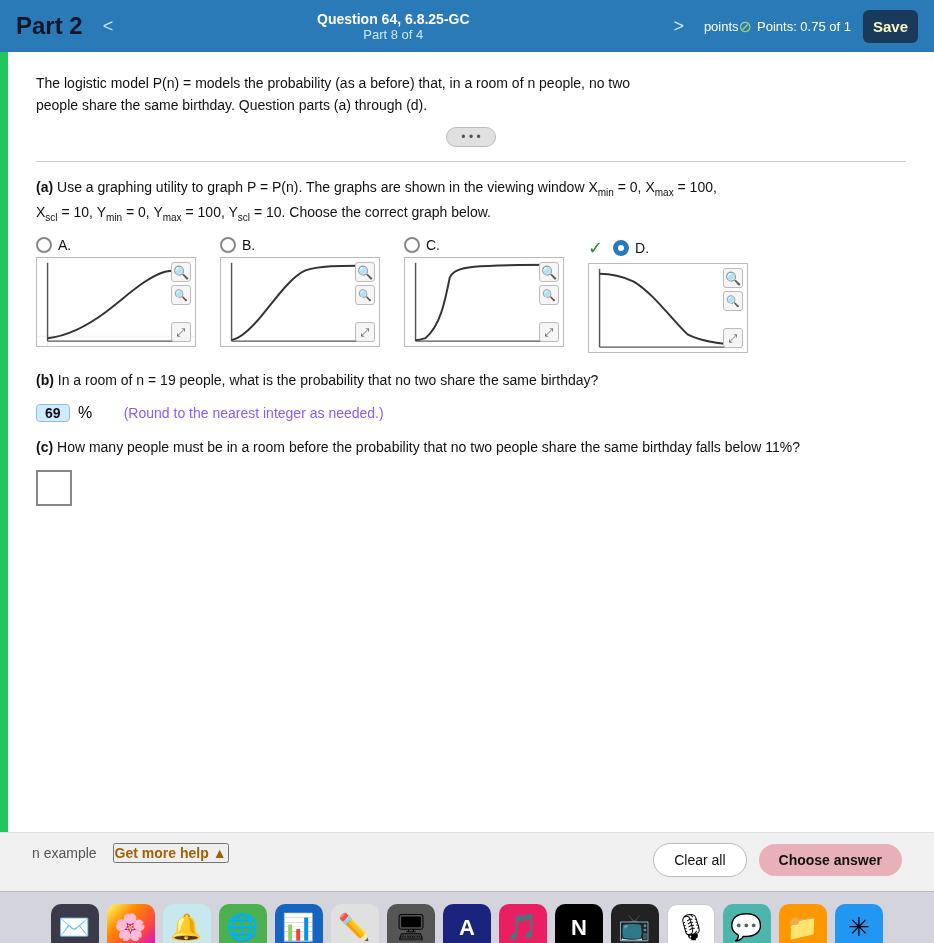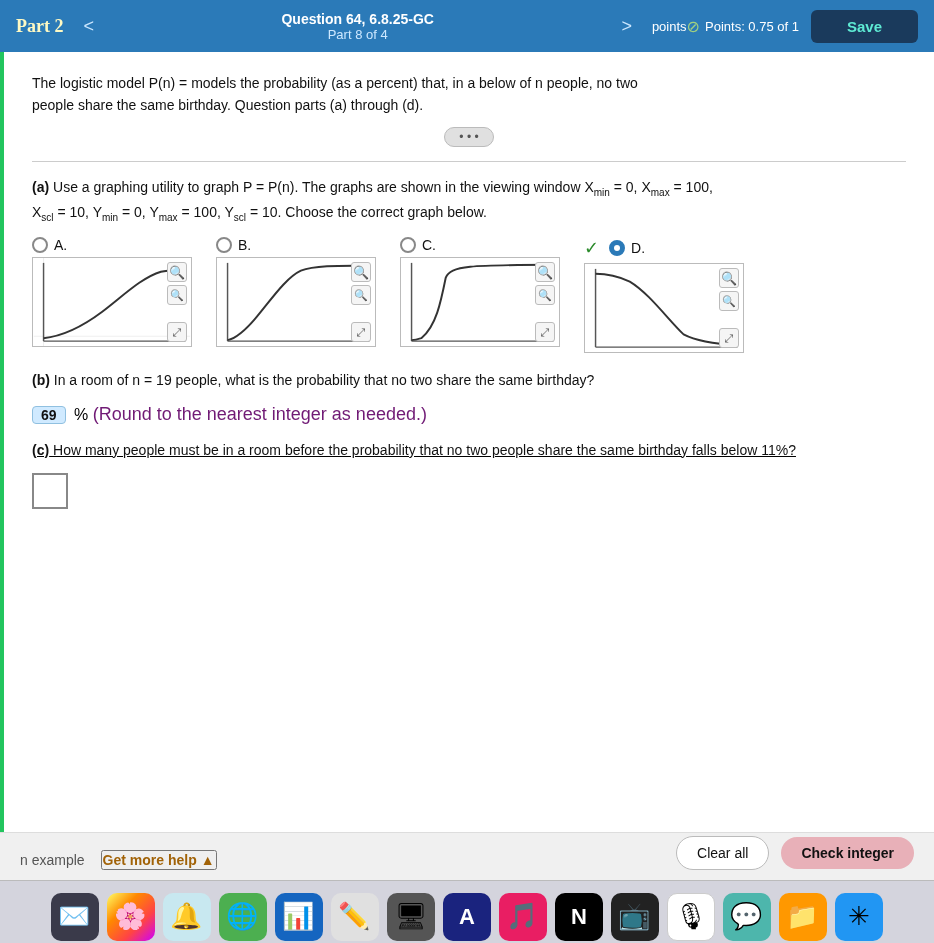--- a/index.html
+++ b/index.html
@@ -14,24 +14,23 @@
     
     .top-bar {
       background: #2b7ab8;
       display: flex;
       align-items: center;
       padding: 0 16px;
       height: 52px;
       gap: 12px;
     }
     .top-bar-part {
-      color: #fef9c3;
-      font-size: 18px;
+      color: #0f172a;
+      font-size: 24px;
       font-weight: 600;
-      font-family: Liberation Serif, serif;
     }
     .top-bar-nav {
       display: flex;
       align-items: center;
       gap: 4px;
       flex: 1;
       justify-content: center;
     }
     .nav-chevron {
       color: #cde8ff;
@@ -59,36 +58,36 @@
       display: flex;
       align-items: center;
       gap: 5px;
     }
     .check-circle {
       color: #a0d080;
       font-size: 16px;
     }
     .save-btn {
       background: #1a3a5c;
-      color: #5eead4;
+      color: #fef9c3;
       border: none;
       border-radius: 6px;
-      padding: 8px 36px;
+      padding: 8px 10px;
       font-size: 15px;
       font-weight: 600;
       cursor: pointer;
     }
 
     
     .main-content {
       background: #ffffff;
       margin: 0;
       padding: 20px 28px;
       min-height: 780px;
-      border-left: 4px solid #22c55e;
+      border-left: 8px solid #22c55e;
     }
 
     .problem-statement {
       font-size: 14px;
       color: #111;
       line-height: 1.6;
       margin-bottom: 10px;
     }
     .fraction-inline {
       display: inline-flex;
@@ -230,46 +229,46 @@
       background: #d0eaff;
       border: 1px solid #90c0e0;
       border-radius: 4px;
       padding: 0 8px;
       font-size: 14px;
       font-weight: 600;
       color: #111;
       margin-right: 4px;
     }
     .round-note {
-      font-size: 18px;
-      color: #701a75;
+      font-size: 14px;
+      color: #8b5cf6;
+      margin-left: 27px;
     }
 
     
     .part-c-section {
       margin-top: 12px;
-      text-decoration: underline;
     }
     .answer-input-box {
       width: 36px;
       height: 36px;
       border: 2px solid #888;
       margin-top: 10px;
       background: #fff;
     }
 
     
     .bottom-bar {
       background: #f0f0f0;
       border-top: 1px solid #ddd;
       display: flex;
-      align-items: flex-end;
-      padding: 10px 20px;
+      align-items: flex-start;
+      padding: 10px 32px;
       gap: 16px;
-      height: 48px;
+      height: 59px;
     }
     .bottom-bar-left {
       display: flex;
       align-items: center;
       gap: 16px;
       flex: 1;
     }
     .example-link {
       font-size: 14px;
       color: #555;
@@ -369,21 +368,21 @@
       <span>Points: 0.75 of 1</span>
     </div>
   </div>
   <button class="save-btn">Save</button>
 </div>
 
 <div class="main-content">
 
   <div class="problem-statement">
     <span>The logistic model P(n) =</span>
-    <span>models the probability (as a percent) that, in a below of n people, no two</span><br>
+    <span>models the probability (as a before) that, in a room of n people, no two</span><br>
     <span>people share the same birthday. Question parts (a) through (d).</span>
   </div>
 
   <div class="collapsed-indicator">
     <button class="collapsed-btn">• • •</button>
   </div>
 
   <hr class="divider">
 
   <div class="section-label">
@@ -503,21 +502,21 @@
 <div class="bottom-bar">
   <div class="bottom-bar-left">
     <span class="example-link">n example</span>
     <button class="get-help-btn">
       <span>Get more help</span>
       <span>▲</span>
     </button>
   </div>
   <div class="bottom-bar-right">
     <button class="clear-all-btn">Clear all</button>
-    <button class="check-answer-btn">Check integer</button>
+    <button class="check-answer-btn">Choose answer</button>
   </div>
 </div>
 
 <div class="dock">
   <div class="dock-icon" style="background:#3a3a4a;">✉️</div>
   <div class="dock-icon" style="background:linear-gradient(135deg,#ff6,#f80,#f44,#c0f);">🌸</div>
   <div class="dock-icon" style="background:#c8e8f0;">🔔</div>
   <div class="dock-icon" style="background:#4caf50;">🌐</div>
   <div class="dock-icon" style="background:#1565C0;">📊</div>
   <div class="dock-icon" style="background:#e0e0e0;">✏️</div>

